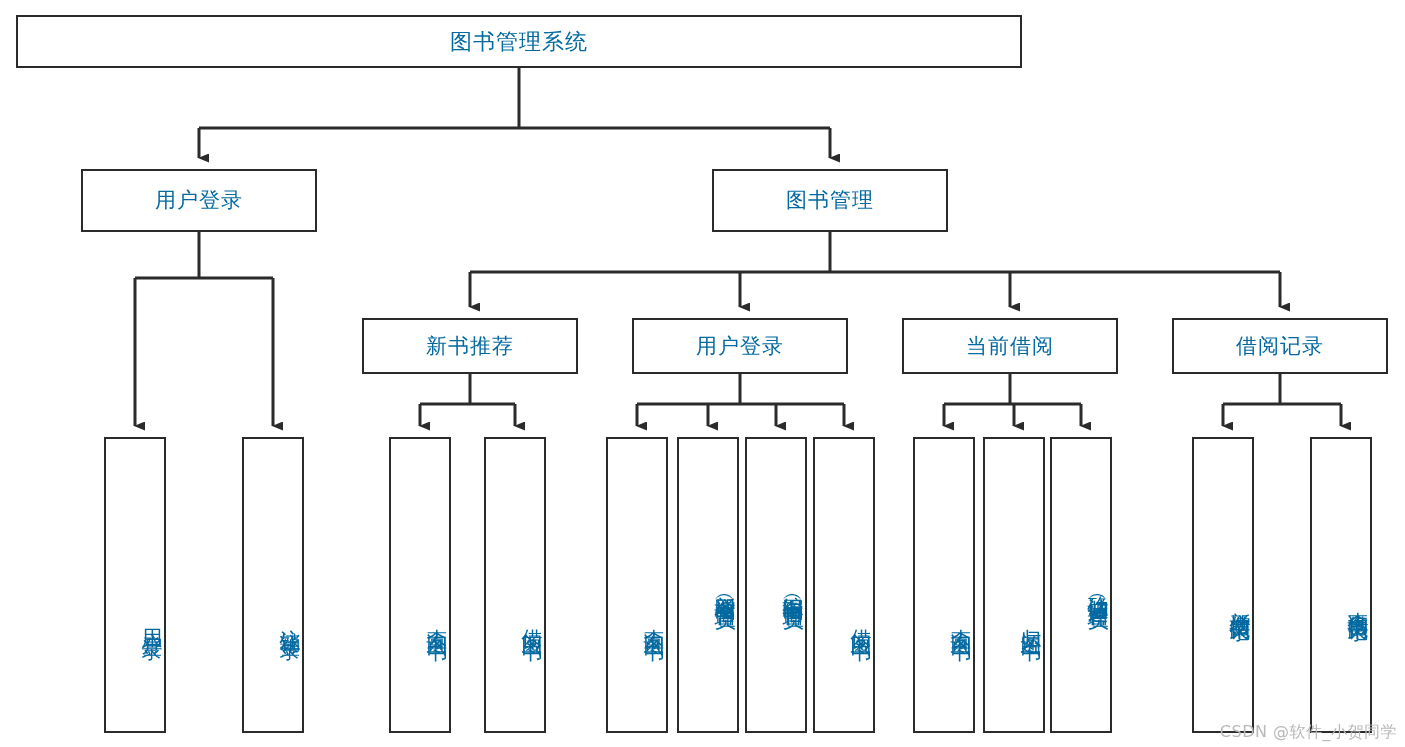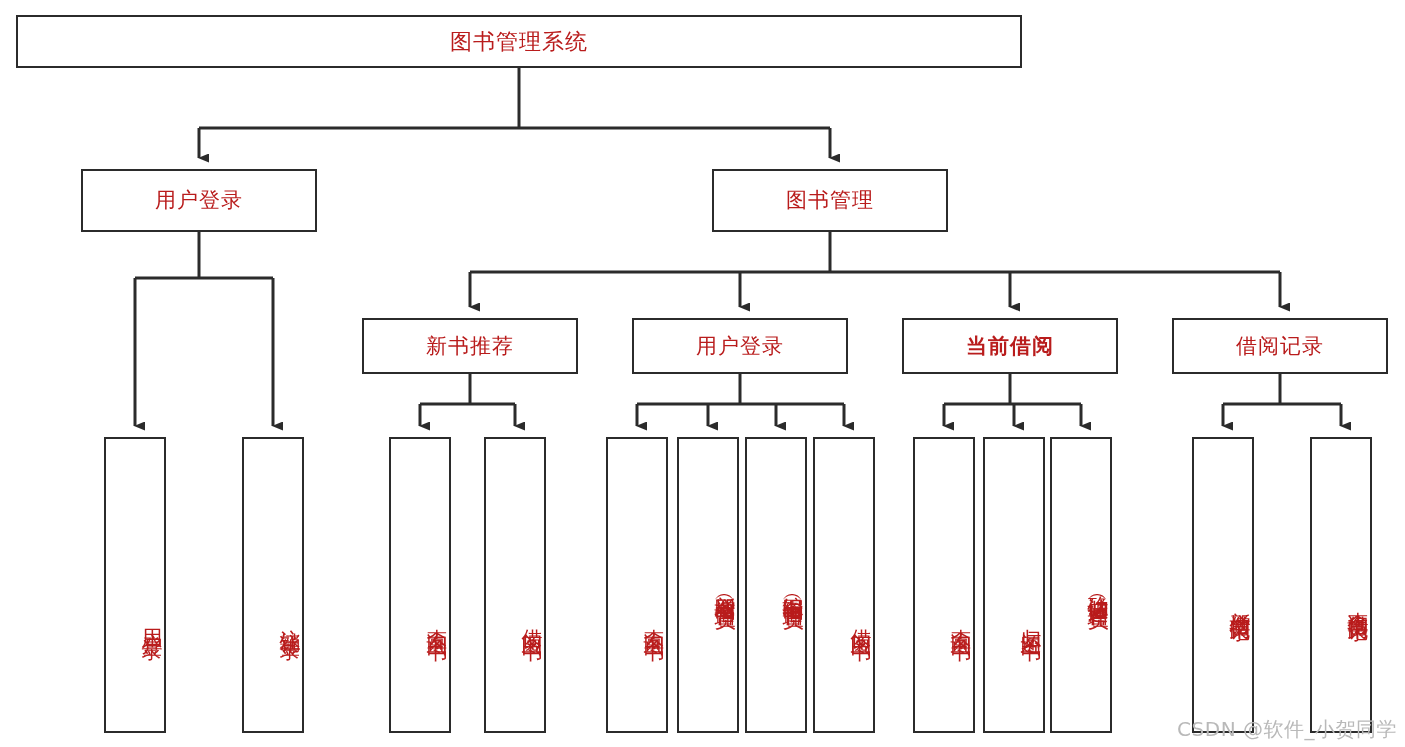--- a/index.html
+++ b/index.html
@@ -34,42 +34,42 @@
     display: flex;
     align-items: center;
     justify-content: center;
     color: #1b1b1b;
   }
   .node-label {
     font-size: 21px;
     letter-spacing: 1px;
     line-height: 1.15;
     white-space: nowrap;
-    color: #b91c1c;
+    color: #0369a1;
   }
   .node-root .node-label { font-size: 22px; }
   .node-vertical {
     writing-mode: vertical-rl;
     text-orientation: upright;
     align-items: flex-start;
     padding-top: 6px;
   }
   .node-vertical .node-label {
     writing-mode: vertical-rl;
     text-orientation: upright;
     font-size: 21px;
     letter-spacing: 4px;
     white-space: nowrap;
   }
   .node-vertical.tall-text .node-label { letter-spacing: 2px; }
   #watermark {
     position: absolute;
     right: 8px;
     bottom: 4px;
-    font-size: 20px;
+    font-size: 16px;
     color: #b9b9b9;
     letter-spacing: 0.5px;
     white-space: nowrap;
     font-family: "DejaVu Sans", "Liberation Sans", sans-serif;
   }
 </style>
 </head>
 <body>
 
 <div id="diagram-root">
@@ -134,21 +134,21 @@
   <div class="node-box" style="left:362px; top:318px; width:216px; height:56px;">
     <span class="node-label">新书推荐</span>
   </div>
 
   <div class="node-box" style="left:712px; top:169px; width:236px; height:63px;">
     <span class="node-label">图书管理</span>
   </div>
   <div class="node-box" style="left:632px; top:318px; width:216px; height:56px;">
     <span class="node-label">用户登录</span>
   </div>
-  <div class="node-box" style="left:902px; top:318px; width:216px; height:56px;font-weight:bold;">
+  <div class="node-box" style="left:902px; top:318px; width:216px; height:56px;">
     <span class="node-label">当前借阅</span>
   </div>
   <div class="node-box" style="left:1172px; top:318px; width:216px; height:56px;">
     <span class="node-label">借阅记录</span>
   </div>
 
   <div class="node-box node-vertical" style="left:104px; top:437px; width:62px; height:296px; padding-top:70px;">
     <span class="node-label">用户登录</span>
   </div>
   <div class="node-box node-vertical" style="left:242px; top:437px; width:62px; height:296px; padding-top:70px;">

